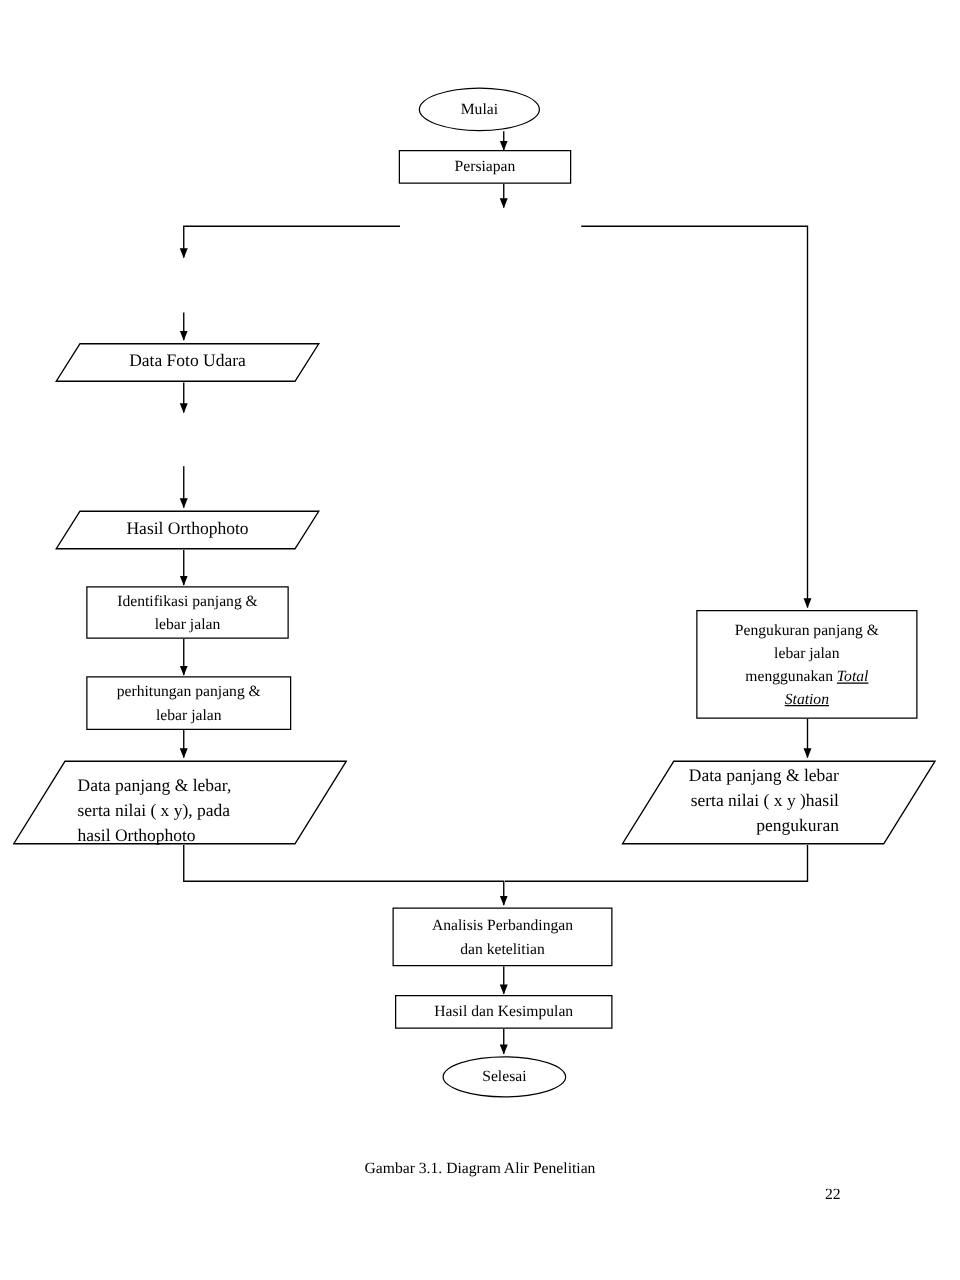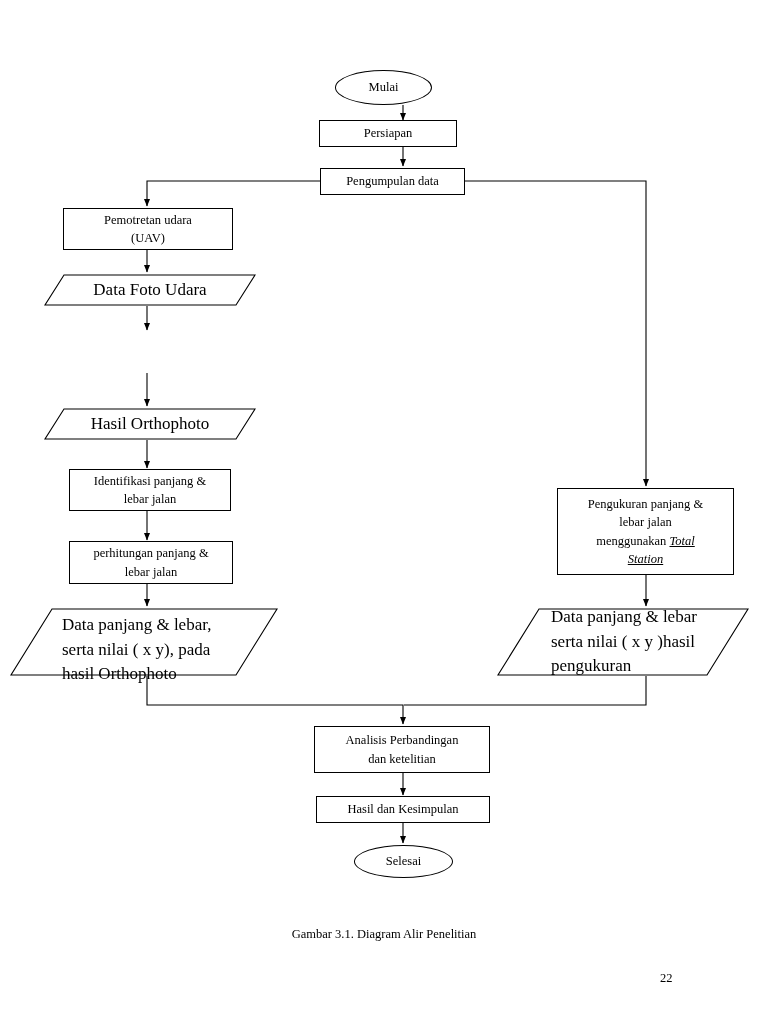--- a/index.html
+++ b/index.html
@@ -56,39 +56,38 @@
     left: 0;
     top: 0;
   }
   .para-wrap .para-label {
     position: absolute;
     inset: 0;
     display: flex;
     align-items: center;
     justify-content: center;
     text-align: center;
-    font-size: 17px;
+    font-size: 14px;
     line-height: 1.45;
     white-space: pre-line;
   }
   .para-wrap .para-label.left-align {
     justify-content: flex-start;
     text-align: left;
   }
   .caption {
     position: absolute;
     font-size: 12.5px;
     text-align: center;
     width: 100%;
     left: 0;
   }
   .page-number {
     position: absolute;
     font-size: 12.5px;
-    margin-top: 23px;
   }
   .ital {
     font-style: italic;
     text-decoration: underline;
   }
 </style>
 </head>
 <body>
 
 <div id="canvas">
@@ -134,28 +133,21 @@
   </svg>
 
   <div class="node ellipse" style="left:335px; top:70px; width:97px; height:35px;">
     <span class="txt">Mulai</span>
   </div>
 
   <div class="node" style="left:319px; top:120px; width:138px; height:27px;">
     <span class="txt">Persiapan</span>
   </div>
 
-  <div class="node" style="left:320px; top:168px; width:145px; height:27px;">
-    <span class="txt">Pengumpulan data</span>
-  </div>
-
-  <div class="node" style="left:63px; top:208px; width:170px; height:42px;">
-    <span class="txt">Pemotretan udara
-(UAV)</span>
-  </div>
+
 
   <div class="para-wrap" style="left:44px; top:274px; width:212px; height:32px;">
     <svg width="212" height="32" viewBox="0 0 212 32">
       <polygon points="20,1 211,1 192,31 1,31" fill="#ffffff" stroke="#000000" stroke-width="1.1"></polygon>
     </svg>
     <div class="para-label">Data Foto Udara</div>
   </div>
 
 
   <div class="para-wrap" style="left:44px; top:408px; width:212px; height:32px;">
@@ -190,21 +182,21 @@
     <span>
       <span>menggunakan </span><span class="ital">Total</span>
     </span>
     <span class="ital">Station</span>
   </div>
 
   <div class="para-wrap" style="left:497px; top:608px; width:252px; height:68px;">
     <svg width="252" height="68" viewBox="0 0 252 68">
       <polygon points="42,1 251,1 210,67 1,67" fill="#ffffff" stroke="#000000" stroke-width="1.1"></polygon>
     </svg>
-    <div class="para-label left-align" style="padding-left:54px;">Data panjang &amp; lebar
+    <div class="para-label left-align" style="padding-left:54px;text-align:right;">Data panjang &amp; lebar
 serta nilai ( x y )hasil
 pengukuran</div>
   </div>
 
   <div class="node" style="left:314px; top:726px; width:176px; height:47px;">
     <span class="txt">Analisis Perbandingan
 dan ketelitian</span>
   </div>
 
   <div class="node" style="left:316px; top:796px; width:174px; height:27px;">

